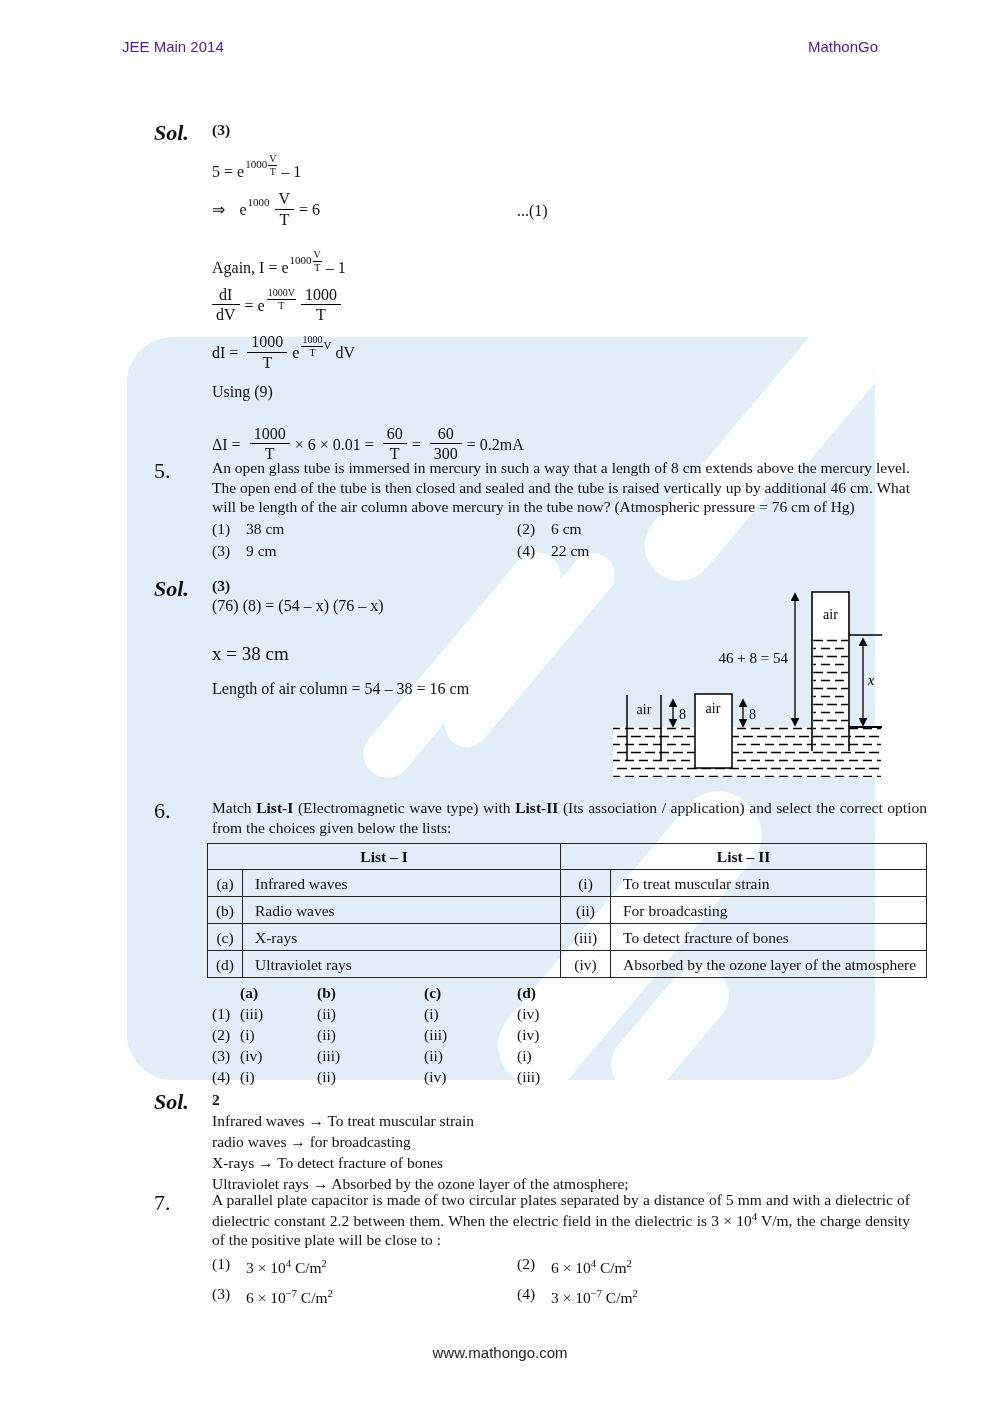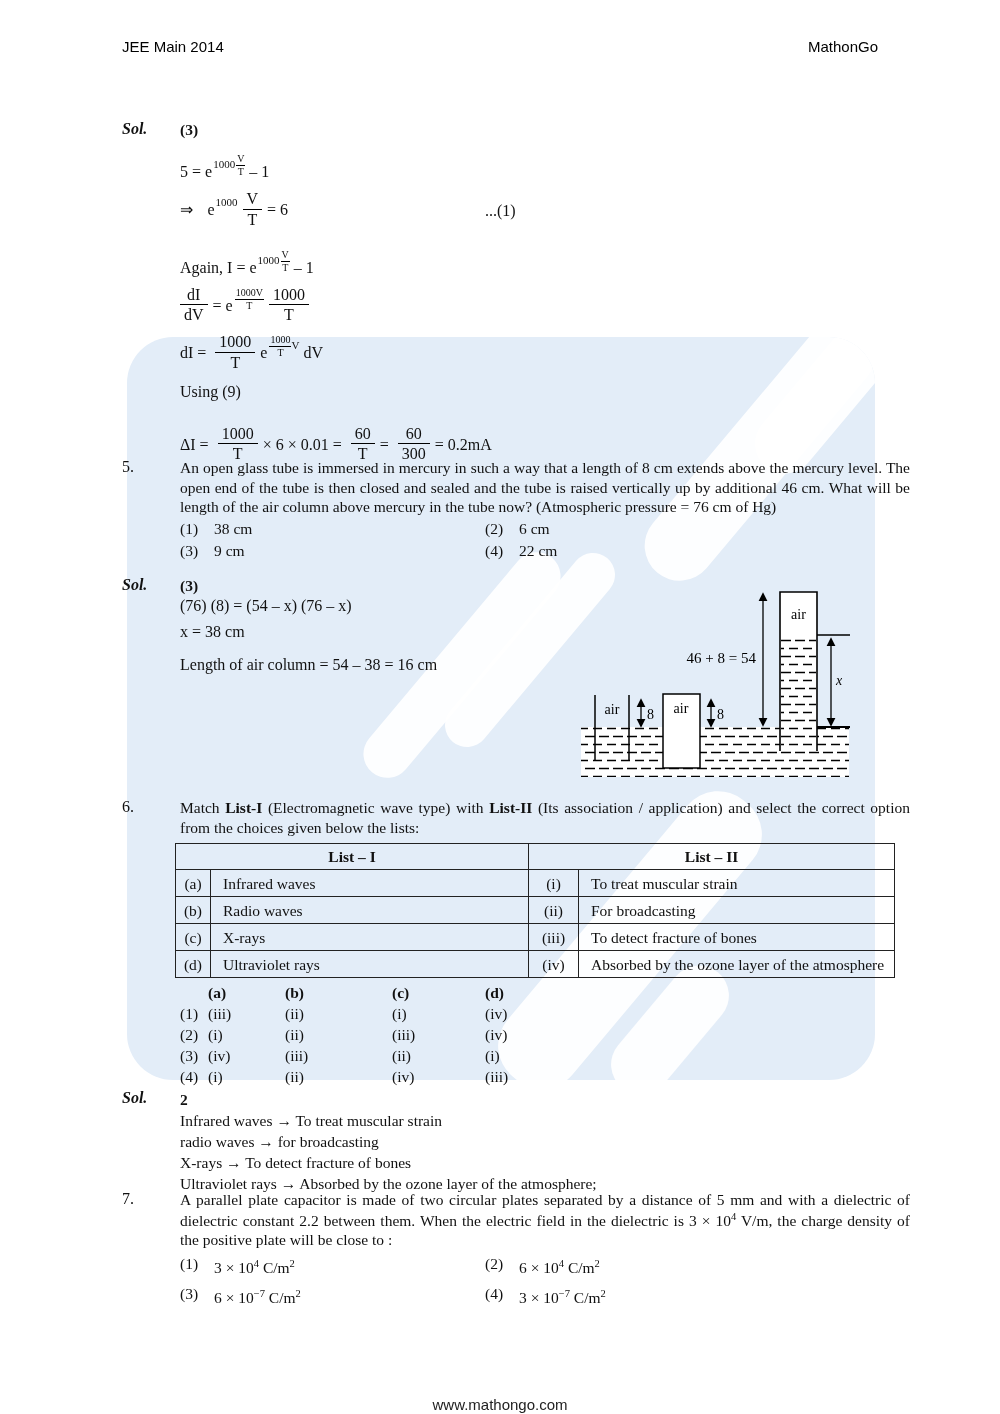--- a/index.html
+++ b/index.html
@@ -5,38 +5,38 @@
   * { margin:0; padding:0; box-sizing:border-box; }
   body {
     width:1000px; height:1414px; position:relative;
     background:#ffffff; color:#111;
     font-family:"Liberation Serif", serif;
     overflow:hidden;
   }
   .hdr {
     position:absolute; top:38px; left:122px; right:122px;
     display:flex; justify-content:space-between;
-    font-family:"Liberation Sans", sans-serif; font-size:15px; color:#000000;
+    font-family:"Liberation Sans", sans-serif; font-size:15px; color:#4c1d95;
   }
   .ftr {
-    position:absolute; top:1396px; left:0; width:100%;
+    position:absolute; top:1344px; left:0; width:100%;
     text-align:center; font-family:"Liberation Sans", sans-serif;
     font-size:15px; color:#222;
   }
   
   .wm {
     position:absolute; left:127px; top:337px; width:748px; height:743px;
     background:#e3edf8; border-radius:46px; overflow:hidden; z-index:0;
   }
   .wm .bar {
     position:absolute; background:rgba(255,255,255,0.92); border-radius:40px;
   }
   .section { position:absolute; left:122px; width:788px; z-index:2; }
   .row { display:flex; }
-  .gutter { width:58px; flex-shrink:0; font-size:16px; }
+  .gutter { width:58px; flex-shrink:0; font-size:22px;margin-left:32px; }
   .content { flex:1; font-size:15.5px; line-height:1.27; position:relative; }
   .sol-label { font-weight:bold; font-style:italic; }
   .bold { font-weight:bold; }
   .qtext { text-align:justify; }
   
   .optrow { display:flex; margin-top:2px; }
   .optcell { width:305px; display:flex; }
   .optcell .on { width:34px; flex-shrink:0; }
   
   .eqline { margin:9px 0; font-size:16px; white-space:nowrap; position:relative; }
@@ -145,21 +145,21 @@
     </div>
   </div>
 </div>
 
 <div class="section" style="top:576px;">
   <div class="row">
     <div class="gutter sol-label">Sol.</div>
     <div class="content">
       <div class="bold">(3)</div>
       <div style="font-size:16px;">(76) (8) = (54 – x) (76 – x)</div>
-      <div style="margin-top:6px; font-size:16px;">x = 38 cm</div>
+      <div style="margin-top:26px; font-size:19px;">x = 38 cm</div>
       <div style="margin-top:13px; font-size:16px;">Length of air column = 54 – 38 = 16 cm</div>
 
       <svg width="280" height="202" viewBox="0 0 280 202" style="position:absolute; left:398px; top:5px;">
         <defs>
           <pattern id="hg" width="14" height="16" patternUnits="userSpaceOnUse">
             <rect width="14" height="16" fill="#ffffff"></rect>
             <line x1="1" y1="3.5" x2="10" y2="3.5" stroke="#000" stroke-width="1.5"></line>
             <line x1="-4" y1="11.5" x2="3" y2="11.5" stroke="#000" stroke-width="1.5"></line>
             <line x1="7" y1="11.5" x2="16" y2="11.5" stroke="#000" stroke-width="1.5"></line>
           </pattern>

